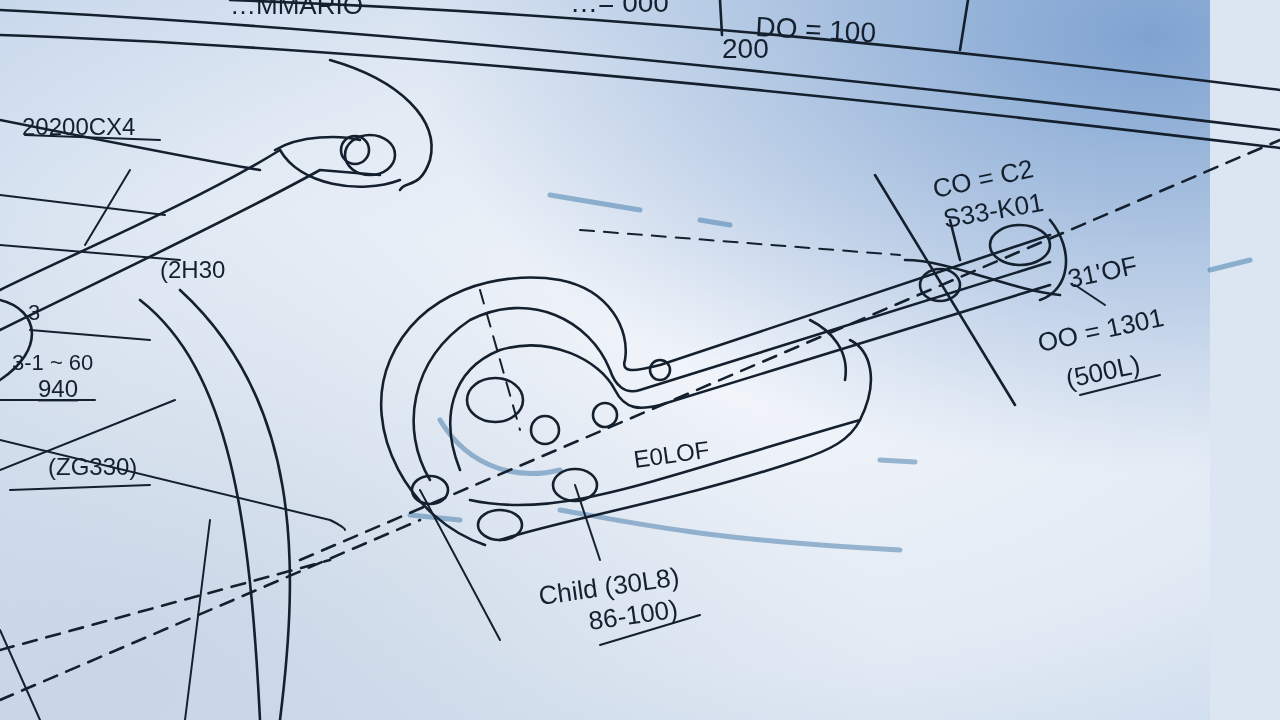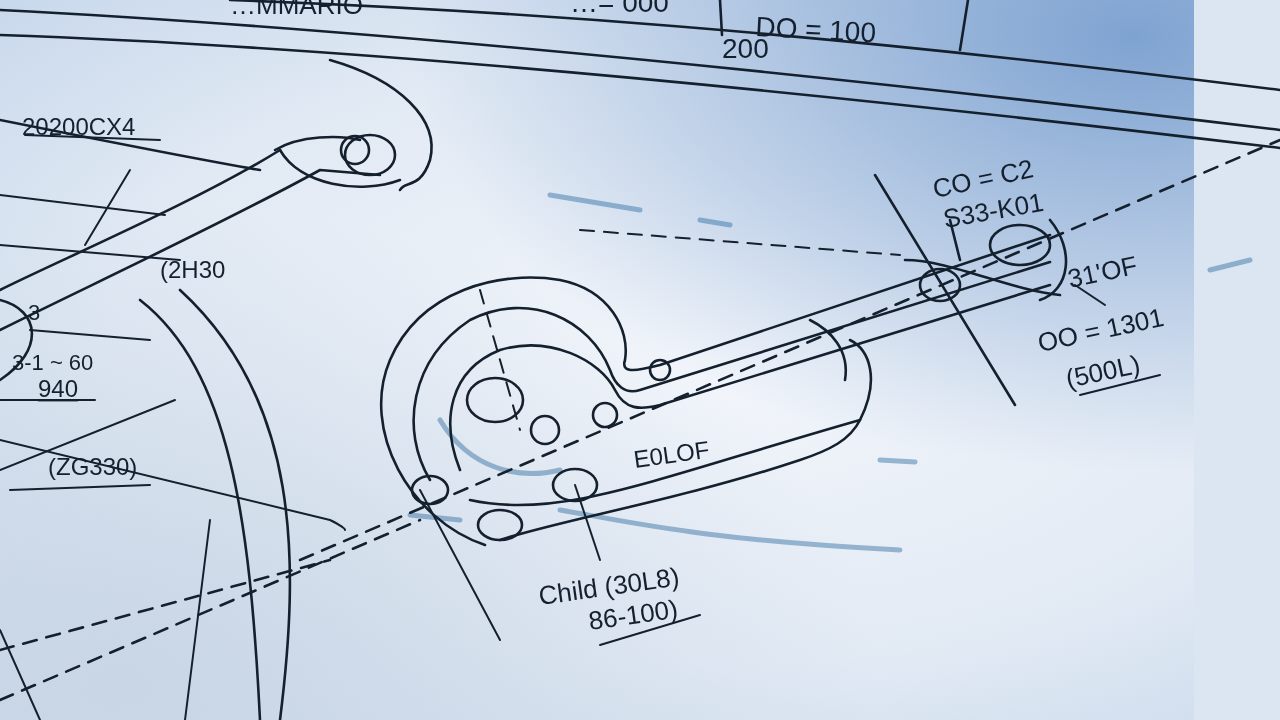--- a/index.html
+++ b/index.html
@@ -1,21 +1,21 @@
 <!DOCTYPE html>
 <html><head>
 <meta charset="utf-8">
 <style>
   html,body{margin:0;padding:0;}
   body{width:1280px;height:720px;overflow:hidden;background:#dbe6f2;font-family:"Liberation Sans",sans-serif;}
   .paper{position:relative;width:1194px;height:720px;
     background:
       radial-gradient(ellipse at 95% 5%, #7fa3d1 0%, rgba(127,163,209,0.0) 45%),
       radial-gradient(ellipse at 10% 95%, #c9d6e6 0%, rgba(201,214,230,0) 50%),
-      radial-gradient(ellipse at 60% 50%, #f3f6fb 0%, #e2eaf4 60%, #c8d8ec 100%);}
+      radial-gradient(ellipse at 60% 50%, #f3f6fb 0%, #e2eaf4 60%, #c8d8ec 100%); padding-left: 16px;}
   svg{position:absolute;left:0;top:0;}
   .ink{stroke:#14202e;fill:none;stroke-width:2.6;stroke-linecap:round;stroke-linejoin:round;}
   .thin{stroke-width:2;}
   .dash{stroke-dasharray:14 10;}
   .smudge{stroke:#2c6aa0;opacity:.45;fill:none;stroke-width:5;stroke-linecap:round;}
   .lbl{font-family:"Liberation Sans",sans-serif;fill:#14202e;}
 </style>
 </head>
 <body>
 

